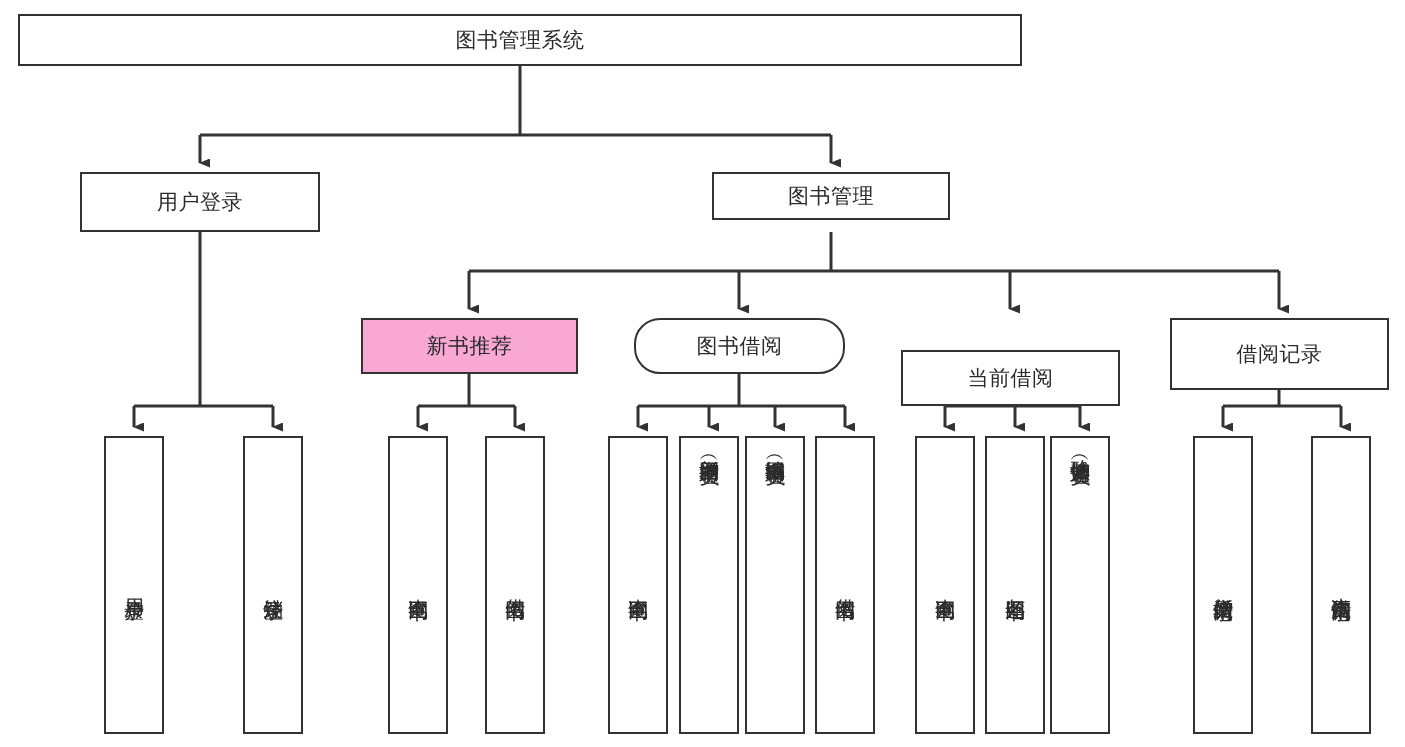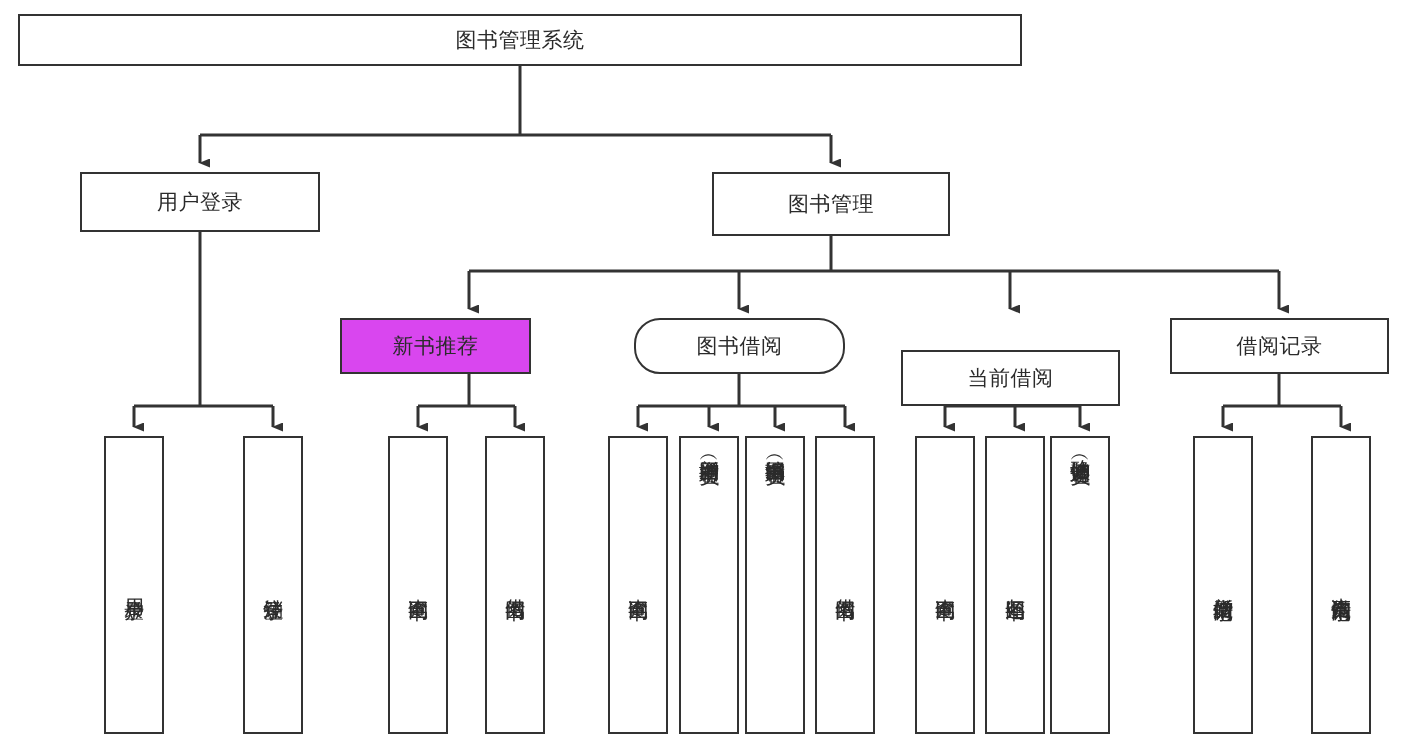--- a/index.html
+++ b/index.html
@@ -128,34 +128,34 @@
     </g>
   </svg>
 
   <div class="node-box" style="left: 18px; top: 14px; width: 1004px; height: 52px; border-color: rgb(51, 51, 51); background: rgb(255, 255, 255); color: rgb(43, 43, 43);">
     <span class="node-label">图书管理系统</span>
   </div>
 
   <div class="node-box" style="left: 80px; top: 172px; width: 240px; height: 60px; border-color: rgb(51, 51, 51); background: rgb(255, 255, 255); color: rgb(43, 43, 43);">
     <span class="node-label">用户登录</span>
   </div>
-  <div class="node-box" style="left: 712px; top: 172px; width: 238px; height: 64px; border-color: rgb(51, 51, 51); background: rgb(255, 255, 255); color: rgb(43, 43, 43);">
+  <div class="node-box" style="left: 712px; top: 172px; width: 238px; height: 48px; border-color: rgb(51, 51, 51); background: rgb(255, 255, 255); color: rgb(43, 43, 43);">
     <span class="node-label">图书管理</span>
   </div>
 
-  <div class="node-box" style="left: 340px; top: 318px; width: 191px; height: 56px; border-color: rgb(51, 51, 51); background: #d946ef; color: rgb(43, 43, 43);">
+  <div class="node-box" style="left: 361px; top: 318px; width: 217px; height: 56px; border-color: rgb(51, 51, 51); background: #f9a8d4; color: rgb(43, 43, 43);">
     <span class="node-label">新书推荐</span>
   </div>
   <div class="node-box" style="left: 634px; top: 318px; width: 211px; height: 56px; border-color: rgb(51, 51, 51); background: rgb(255, 255, 255); color: rgb(43, 43, 43); border-radius: 26px;">
     <span class="node-label">图书借阅</span>
   </div>
   <div class="node-box" style="left: 901px; top: 318px; width: 219px; height: 56px; border-color: rgb(51, 51, 51); background: rgb(255, 255, 255); color: rgb(43, 43, 43); margin-top: 32px;">
     <span class="node-label">当前借阅</span>
   </div>
-  <div class="node-box" style="left: 1170px; top: 318px; width: 219px; height: 56px; border-color: rgb(51, 51, 51); background: rgb(255, 255, 255); color: rgb(43, 43, 43);">
+  <div class="node-box" style="left: 1170px; top: 318px; width: 219px; height: 72px; border-color: rgb(51, 51, 51); background: rgb(255, 255, 255); color: rgb(43, 43, 43);">
     <span class="node-label">借阅记录</span>
   </div>
 
   <div class="node-box vertical center-v" style="left: 104px; top: 436px; width: 60px; height: 298px; border-color: rgb(51, 51, 51); background: rgb(255, 255, 255); color: rgb(43, 43, 43);">
     <span class="node-label">用户登录</span>
   </div>
   <div class="node-box vertical center-v" style="left: 243px; top: 436px; width: 60px; height: 298px; border-color: rgb(51, 51, 51); background: rgb(255, 255, 255); color: rgb(43, 43, 43);">
     <span class="node-label">注销登录</span>
   </div>
   <div class="node-box vertical center-v" style="left: 388px; top: 436px; width: 60px; height: 298px; border-color: rgb(51, 51, 51); background: rgb(255, 255, 255); color: rgb(43, 43, 43);">

